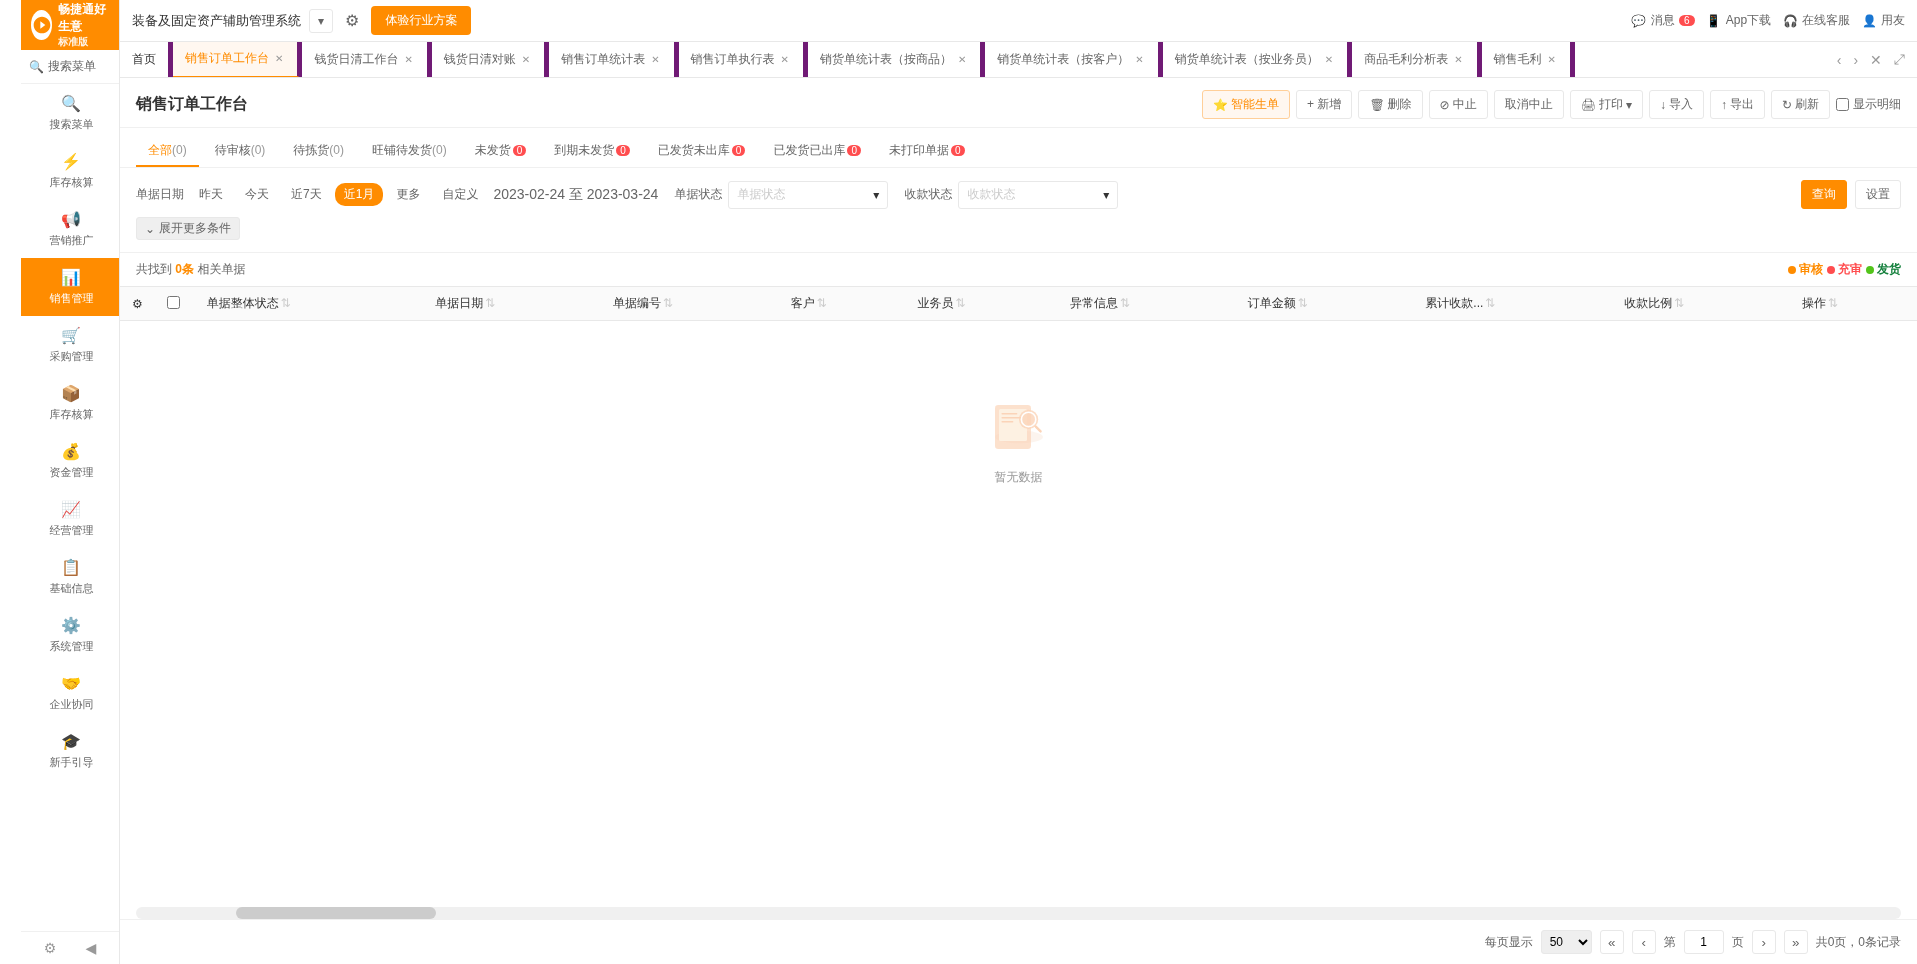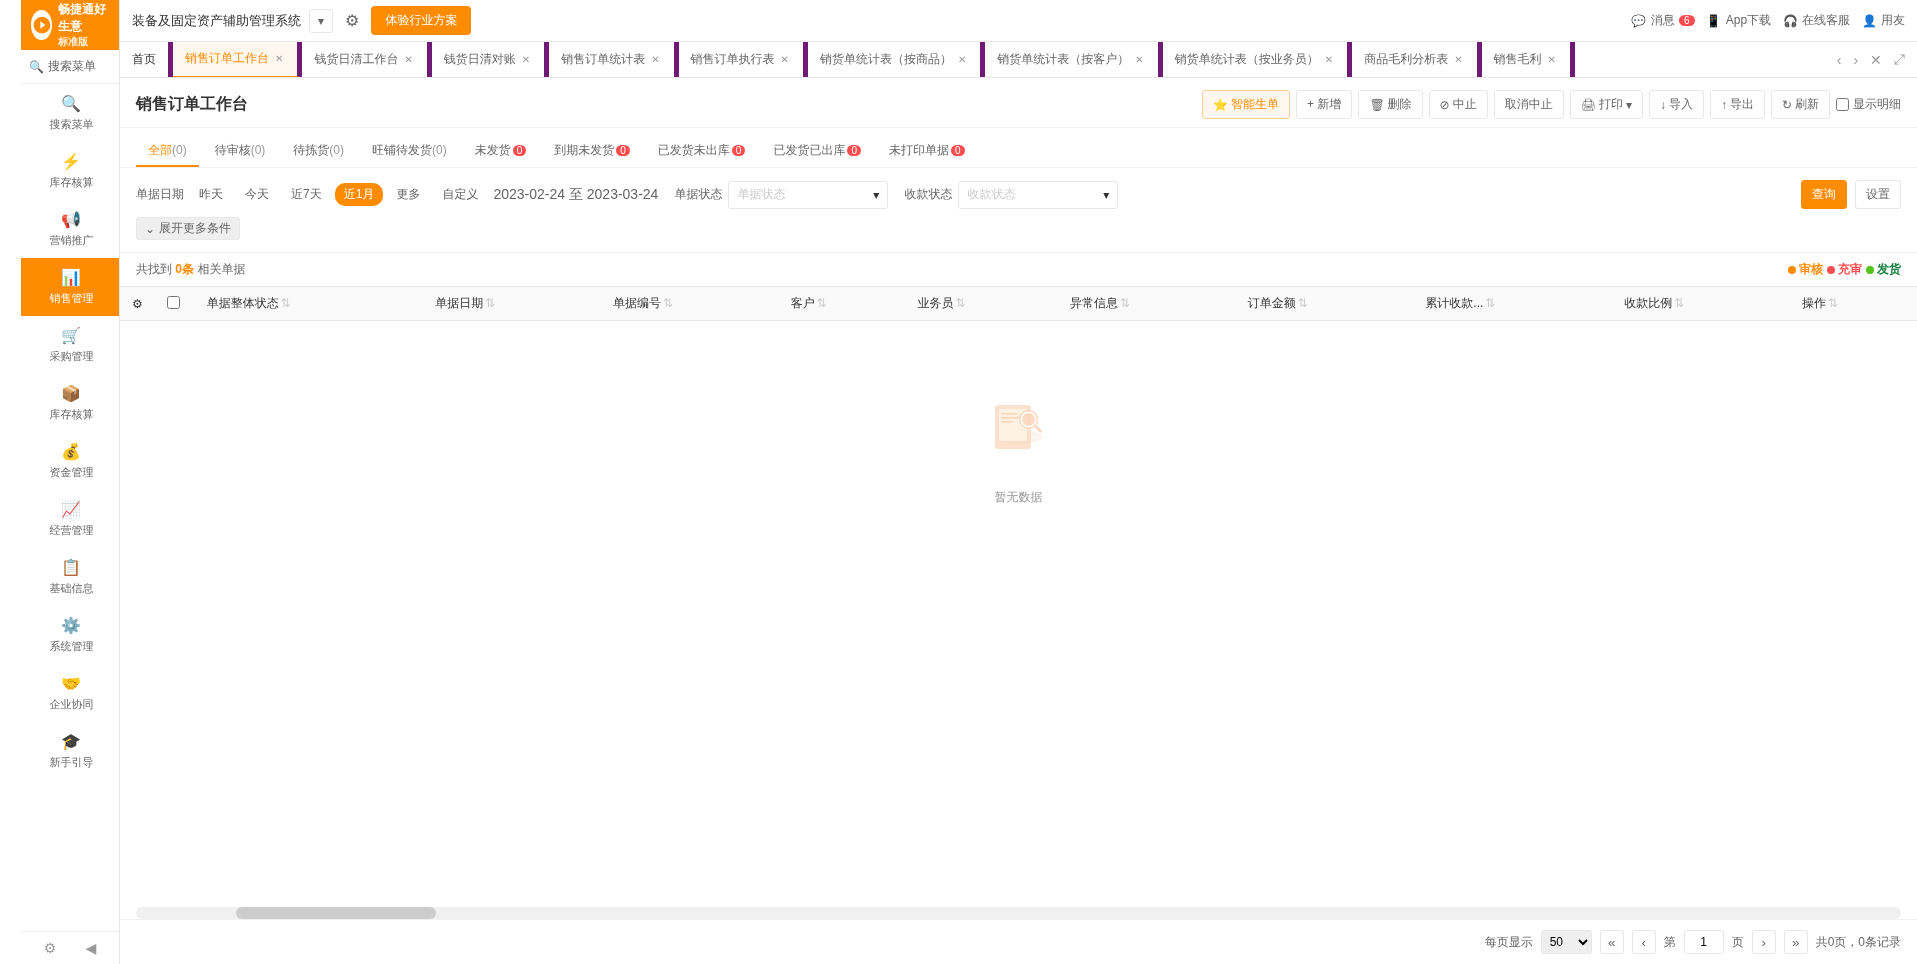--- a/index.html
+++ b/index.html
@@ -82,21 +82,21 @@
 
     
     .data-table { width: 100%; border-collapse: collapse; font-size: 12px; }
     .data-table th { background: #fafafa; padding: 8px 12px; text-align: left; color: #333; font-weight: 500; border-bottom: 1px solid #e8e8e8; border-top: 1px solid #e8e8e8; white-space: nowrap; }
     .data-table th .sort-icon { color: #ccc; margin-left: 2px; }
     .table-wrapper { overflow-x: auto; flex: 1; }
     .checkbox-th { width: 40px; text-align: center; }
     .settings-th { width: 30px; }
 
     
-    .empty-state { display: flex; flex-direction: column; align-items: center; justify-content: center; padding: 60px 20px; color: #999; font-size: 12px; gap: 28px; flex: 1; }
+    .empty-state { display: flex; flex-direction: column; align-items: center; justify-content: center; padding: 60px 20px; color: #999; font-size: 12px; gap: 8px; flex: 1; }
     .empty-icon { width: 80px; height: 80px; opacity: 0.6; }
 
     
     .pagination { padding: 10px 16px; border-top: 1px solid #f0f0f0; display: flex; align-items: center; justify-content: flex-end; gap: 8px; font-size: 12px; color: #666; background: white; }
     .pagination-select { height: 24px; border: 1px solid #e8e8e8; border-radius: 3px; padding: 0 4px; font-size: 12px; }
     .pagination-btn { width: 24px; height: 24px; border: 1px solid #e8e8e8; border-radius: 3px; display: flex; align-items: center; justify-content: center; cursor: pointer; background: white; color: #666; }
     .pagination-input { width: 40px; height: 24px; border: 1px solid #e8e8e8; border-radius: 3px; text-align: center; font-size: 12px; }
 
     
     .scrollbar-area { height: 12px; background: #f0f0f0; margin: 0 16px; border-radius: 6px; position: relative; }

